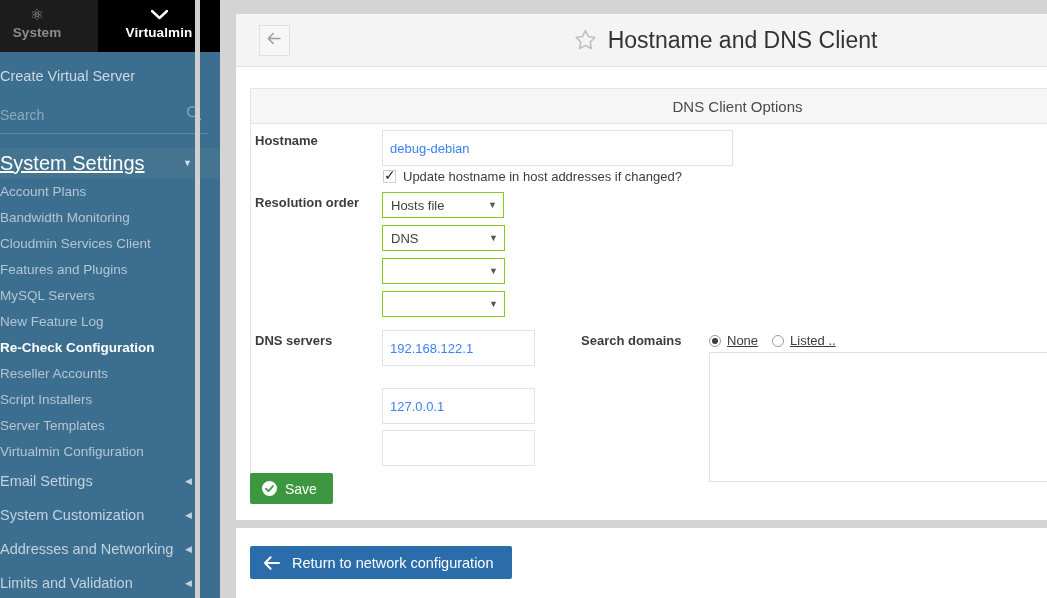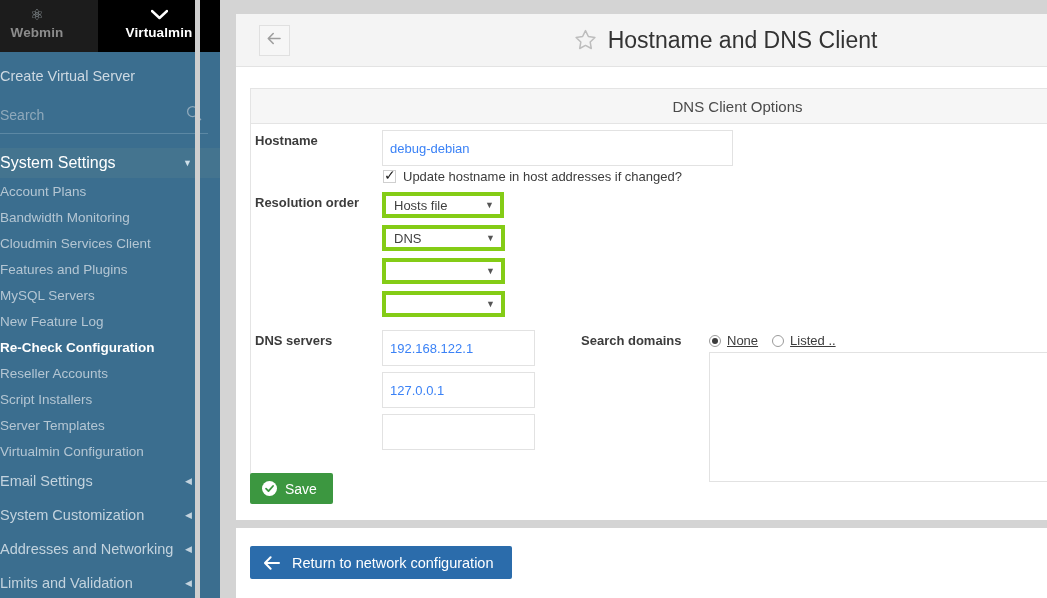--- a/index.html
+++ b/index.html
@@ -100,22 +100,23 @@
     margin-top: 14px;
     background: #44748f;
     height: 30px;
     display: flex;
     align-items: center;
     padding: 0 14px 0 24px;
     cursor: pointer;
   }
   .section-head .label {
     flex: 1;
-    font-size: 16px;
+    font-size: 20px;
     color: #ffffff;
+    text-decoration: underline;
   }
   .section-head .chev {
     color: #cfe0ea;
     font-size: 9px;
     line-height: 1;
     padding-right: 14px;
   }
 
   .nav-item {
     height: 26px;
@@ -254,21 +255,21 @@
   .chk .tick {
     position: absolute;
     left: 1px; top: -3px;
     font-size: 14px;
     color: #222;
     line-height: 16px;
   }
 
   .sel {
     position: relative;
-    border: 4px solid #84cc16;
+    border: 1px solid #84cc16;
     background: #fff;
     height: 26px;
     font-size: 13px;
     color: #3f3f3f;
     display: flex;
     align-items: center;
     padding: 0 20px 0 8px;
     margin-bottom: 7px;
     cursor: pointer;
     user-select: none;
@@ -367,21 +368,21 @@
   .return-btn .arrow { margin-right: 12px; display: inline-flex; }
 </style>
 </head>
 <body>
 
 <div id="sidebar">
 
   <div class="prod-tabs">
     <div class="prod-tab webmin">
       <span class="prod-tab-icon">⚛</span>
-      <span class="prod-tab-label">Webmin</span>
+      <span class="prod-tab-label">System</span>
     </div>
     <div class="prod-tab virtualmin">
       <span class="prod-tab-icon">
         <svg width="17" height="11" viewBox="0 0 17 11" aria-hidden="true">
             <path d="M1 2 L8.5 9 L16 2" stroke="currentColor" stroke-width="2.4" fill="none" stroke-linecap="round" stroke-linejoin="round"></path>
           </svg>
       </span>
       <span class="prod-tab-label">Virtualmin</span>
     </div>
   </div>
@@ -517,21 +518,21 @@
             <div class="sel w2">
               <span></span>
               <span class="caret">▼</span>
             </div>
           </div>
         </div>
 
         <div class="frow" style="padding-bottom:10px;">
           <div class="flabel">DNS servers</div>
           <div class="fval" style="width:199px;">
-            <input class="txt dns" type="text" style="margin-bottom: 6px;" value="192.168.122.1">
+            <input class="txt dns" type="text" style="margin-bottom: 22px;" value="192.168.122.1">
             <input class="txt dns" type="text" style="margin-bottom: 6px;" value="127.0.0.1">
             <input class="txt dns" type="text" value="" style="">
           </div>
           <div class="flabel" style="width:128px;padding-left:0;">Search domains</div>
           <div class="fval">
             <div class="radio-row">
               <span class="radio on"></span>
               <span class="radio-label">None</span>
               <span class="radio"></span>
               <span class="radio-label">Listed ..</span>

